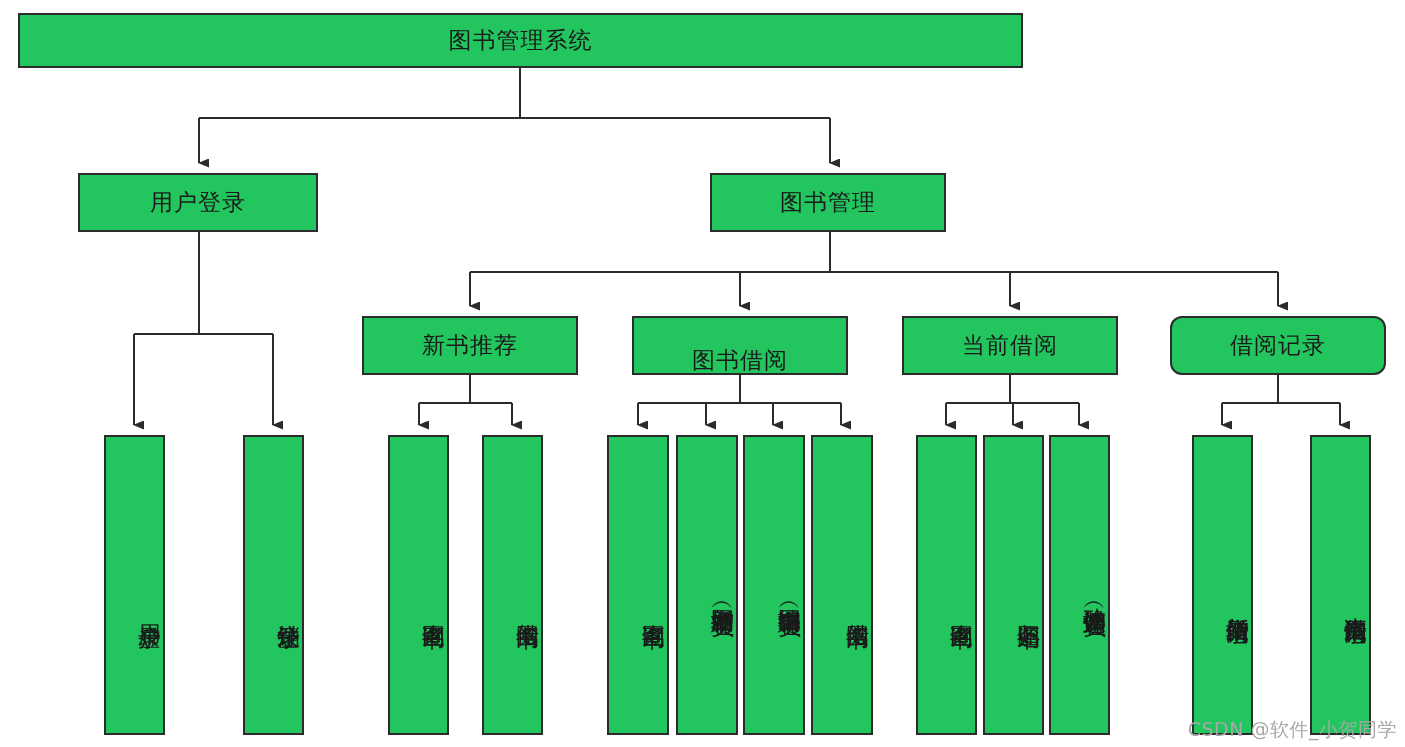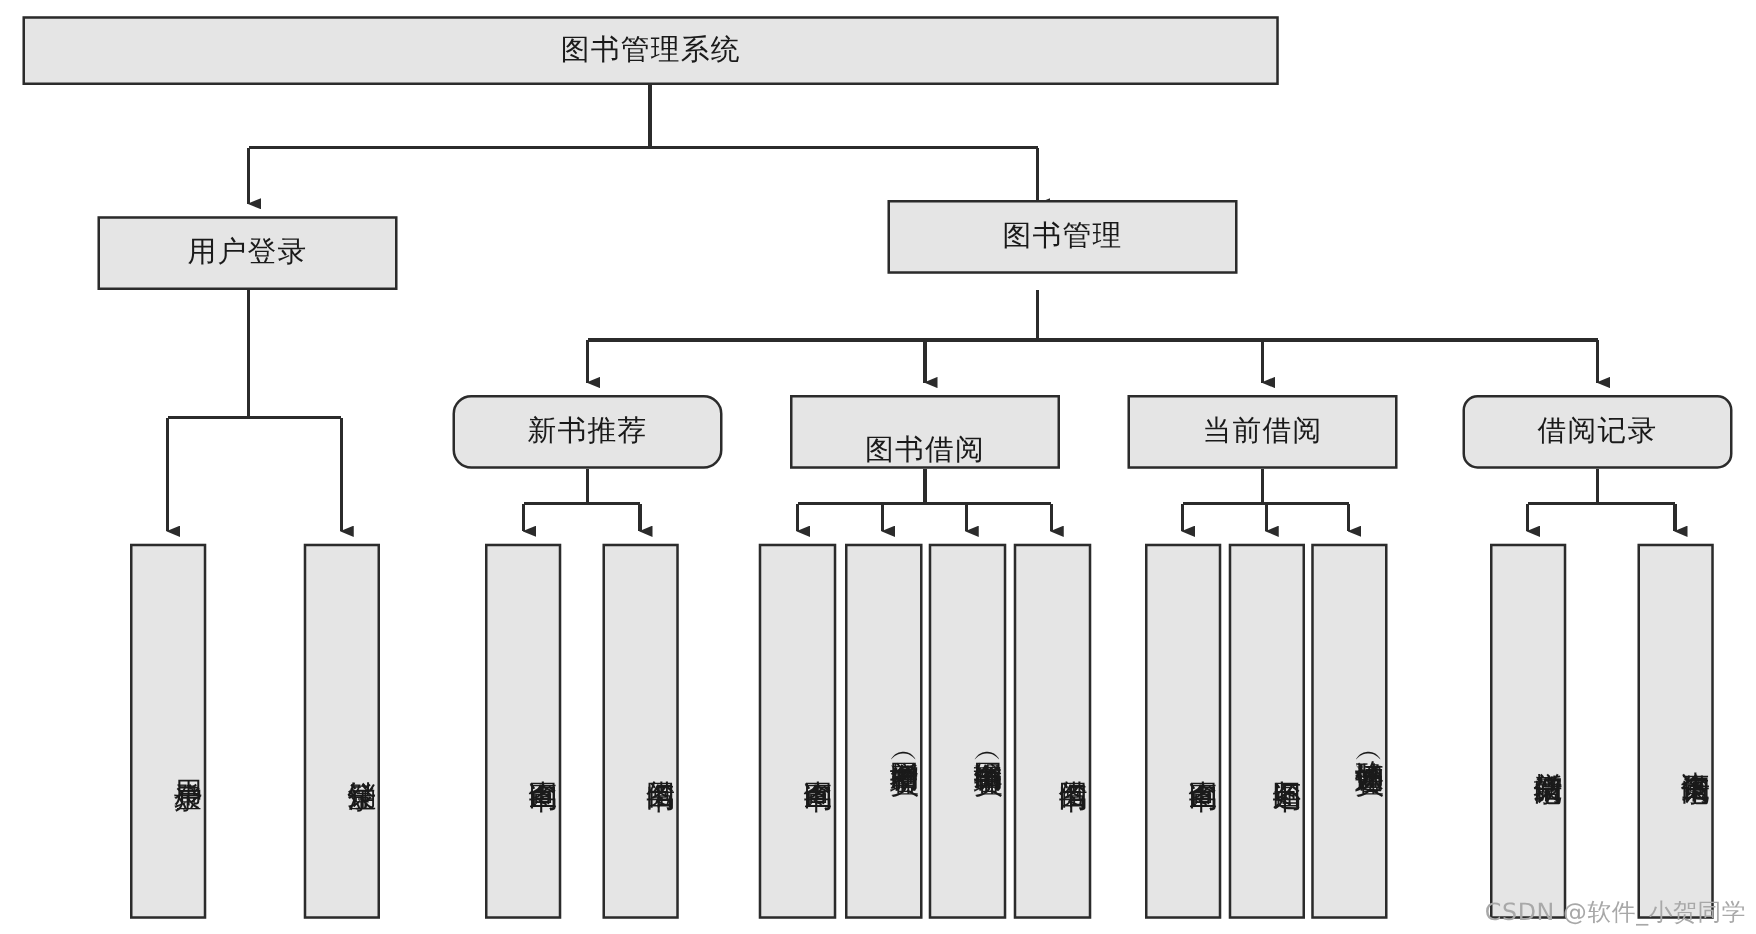--- a/index.html
+++ b/index.html
@@ -21,21 +21,21 @@
     position: absolute;
     left: 0;
     top: 0;
     width: 1405px;
     height: 747px;
   }
   .node {
     position: absolute;
     box-sizing: border-box;
     border: 2px solid #2b2b2b;
-    background: #e5e5e5;
+    background: #22c55e;
     display: flex;
     align-items: center;
     justify-content: center;
     color: #1a1a1a;
   }
   .node.horiz {
     font-size: 23px;
     letter-spacing: 1px;
     line-height: 1.1;
   }
@@ -124,25 +124,25 @@
     </g>
   </svg>
 
   <div class="node horiz" style="left:18px; top:13px; width:1005px; height:55px;">
     <span>图书管理系统</span>
   </div>
 
   <div class="node horiz" style="left:78px; top:173px; width:240px; height:59px;">
     <span>用户登录</span>
   </div>
-  <div class="node horiz" style="left:710px; top:160px; width:280px; height:59px;">
+  <div class="node horiz" style="left:710px; top:173px; width:236px; height:59px;">
     <span>图书管理</span>
   </div>
 
-  <div class="node horiz" style="left:362px; top:316px; width:216px; height:59px;border-radius:15px;">
+  <div class="node horiz" style="left:362px; top:316px; width:216px; height:59px;">
     <span>新书推荐</span>
   </div>
   <div class="node horiz" style="left:632px; top:316px; width:216px; height:59px;align-items:flex-end;">
     <span>图书借阅</span>
   </div>
   <div class="node horiz" style="left:902px; top:316px; width:216px; height:59px;">
     <span>当前借阅</span>
   </div>
   <div class="node horiz" style="left:1170px; top:316px; width:216px; height:59px;border-radius:12px;">
     <span>借阅记录</span>

